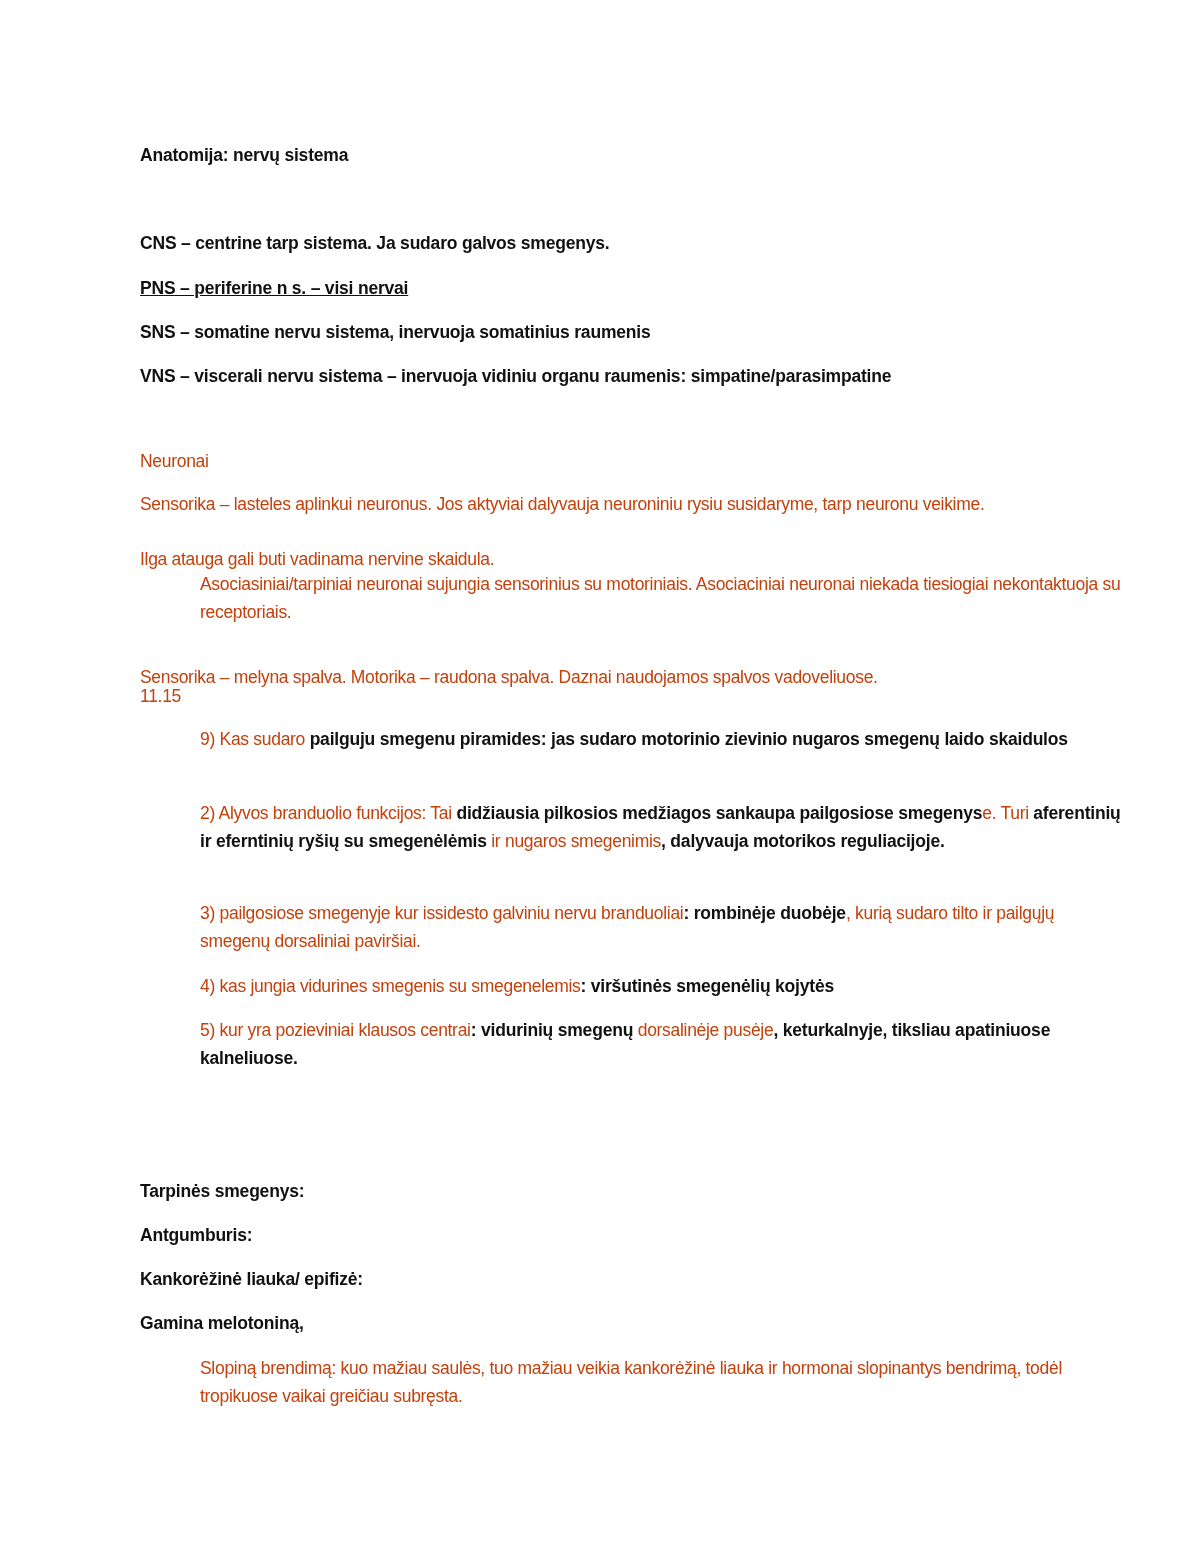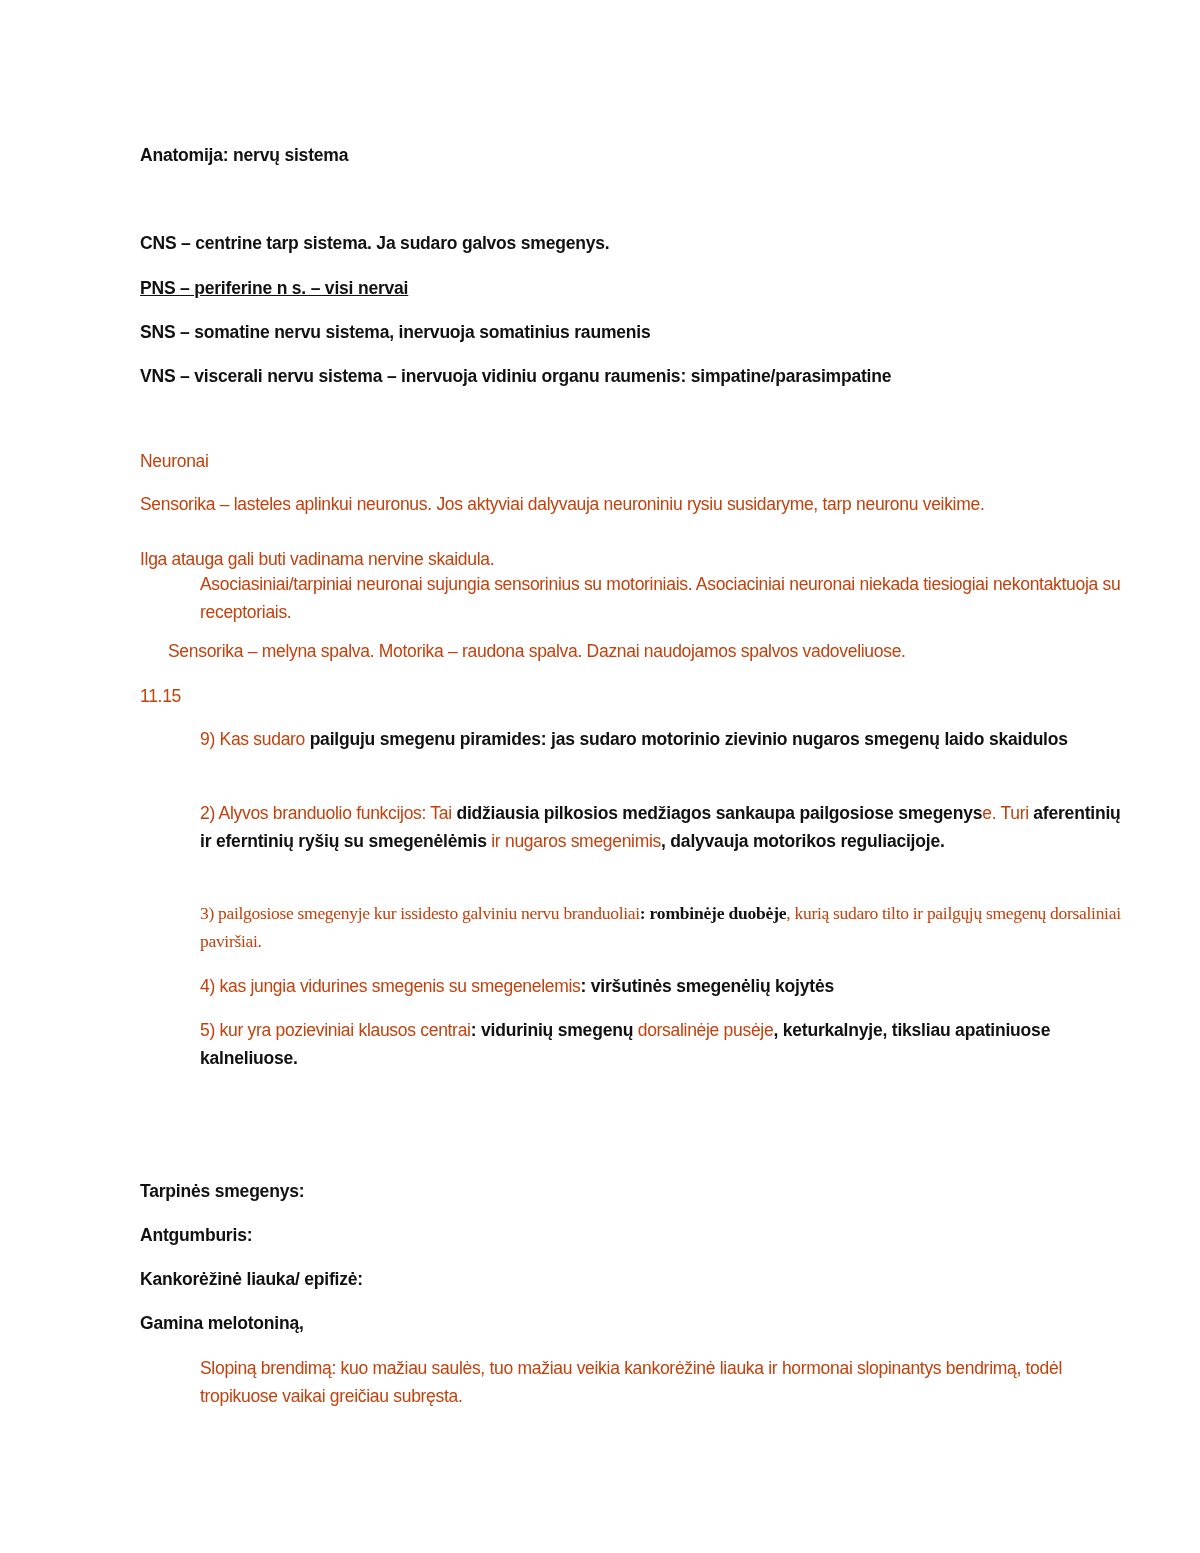--- a/index.html
+++ b/index.html
@@ -20,32 +20,32 @@
 
   <div class="line b" style="top:230px;">CNS – centrine tarp sistema. Ja sudaro galvos smegenys.</div>
   <div class="line b" style="top:275px;text-decoration:underline;">PNS – periferine n s. – visi nervai</div>
   <div class="line b" style="top:319px;text-align:right;">SNS – somatine nervu sistema, inervuoja somatinius raumenis</div>
   <div class="line b" style="top:363px;">VNS – viscerali nervu sistema – inervuoja vidiniu organu raumenis: simpatine/parasimpatine</div>
 
   <div class="line n" style="top:448px;">Neuronai</div>
   <div class="line n" style="top:491px;">Sensorika – lasteles aplinkui neuronus. Jos aktyviai dalyvauja neuroniniu rysiu susidaryme, tarp neuronu veikime.</div>
   <div class="line n" style="top:546px;">Ilga atauga gali buti vadinama nervine skaidula.</div>
   <div class="para n" style="top:570px;">Asociasiniai/tarpiniai neuronai sujungia sensorinius su motoriniais. Asociaciniai neuronai niekada tiesiogiai nekontaktuoja su receptoriais.</div>
-  <div class="line n" style="top:638px;margin-left:28px;">Sensorika – melyna spalva. Motorika – raudona spalva. Daznai naudojamos spalvos vadoveliuose.</div>
+  <div class="line n" style="top:664px;">Sensorika – melyna spalva. Motorika – raudona spalva. Daznai naudojamos spalvos vadoveliuose.</div>
   <div class="line n" style="top:683px;">11.15</div>
 
   <div class="para" style="top:725px;">
     <span class="n">9) Kas sudaro </span><span class="b">pailguju smegenu piramides: jas sudaro motorinio zievinio nugaros smegenų laido skaidulos</span>
   </div>
 
   <div class="para" style="top:799px;">
     <span class="n">2) Alyvos branduolio funkcijos: Tai </span><span class="b">didžiausia pilkosios medžiagos sankaupa pailgosiose smegenys</span><span class="n">e. Turi </span><span class="b">aferentinių ir eferntinių ryšių su smegenėlėmis</span><span class="n"> ir nugaros smegenimis</span><span class="b">, dalyvauja motorikos reguliacijoje.</span>
   </div>
 
-  <div class="para" style="top:899px;font-family:Liberation Serif, serif;">
+  <div class="para" style="top:899px;">
     <span class="n">3) pailgosiose smegenyje kur issidesto galviniu nervu branduoliai</span><span class="b">: rombinėje duobėje</span><span class="n">, kurią sudaro tilto ir pailgųjų smegenų dorsaliniai paviršiai.</span>
   </div>
 
   <div class="para" style="top:972px;">
     <span class="n">4) kas jungia vidurines smegenis su smegenelemis</span><span class="b">: viršutinės smegenėlių kojytės</span>
   </div>
 
   <div class="para" style="top:1016px;">
     <span class="n">5) kur yra pozieviniai klausos centrai</span><span class="b">: vidurinių smegenų</span><span class="n"> dorsalinėje pusėje</span><span class="b">, keturkalnyje, tiksliau apatiniuose kalneliuose.</span>
   </div>

